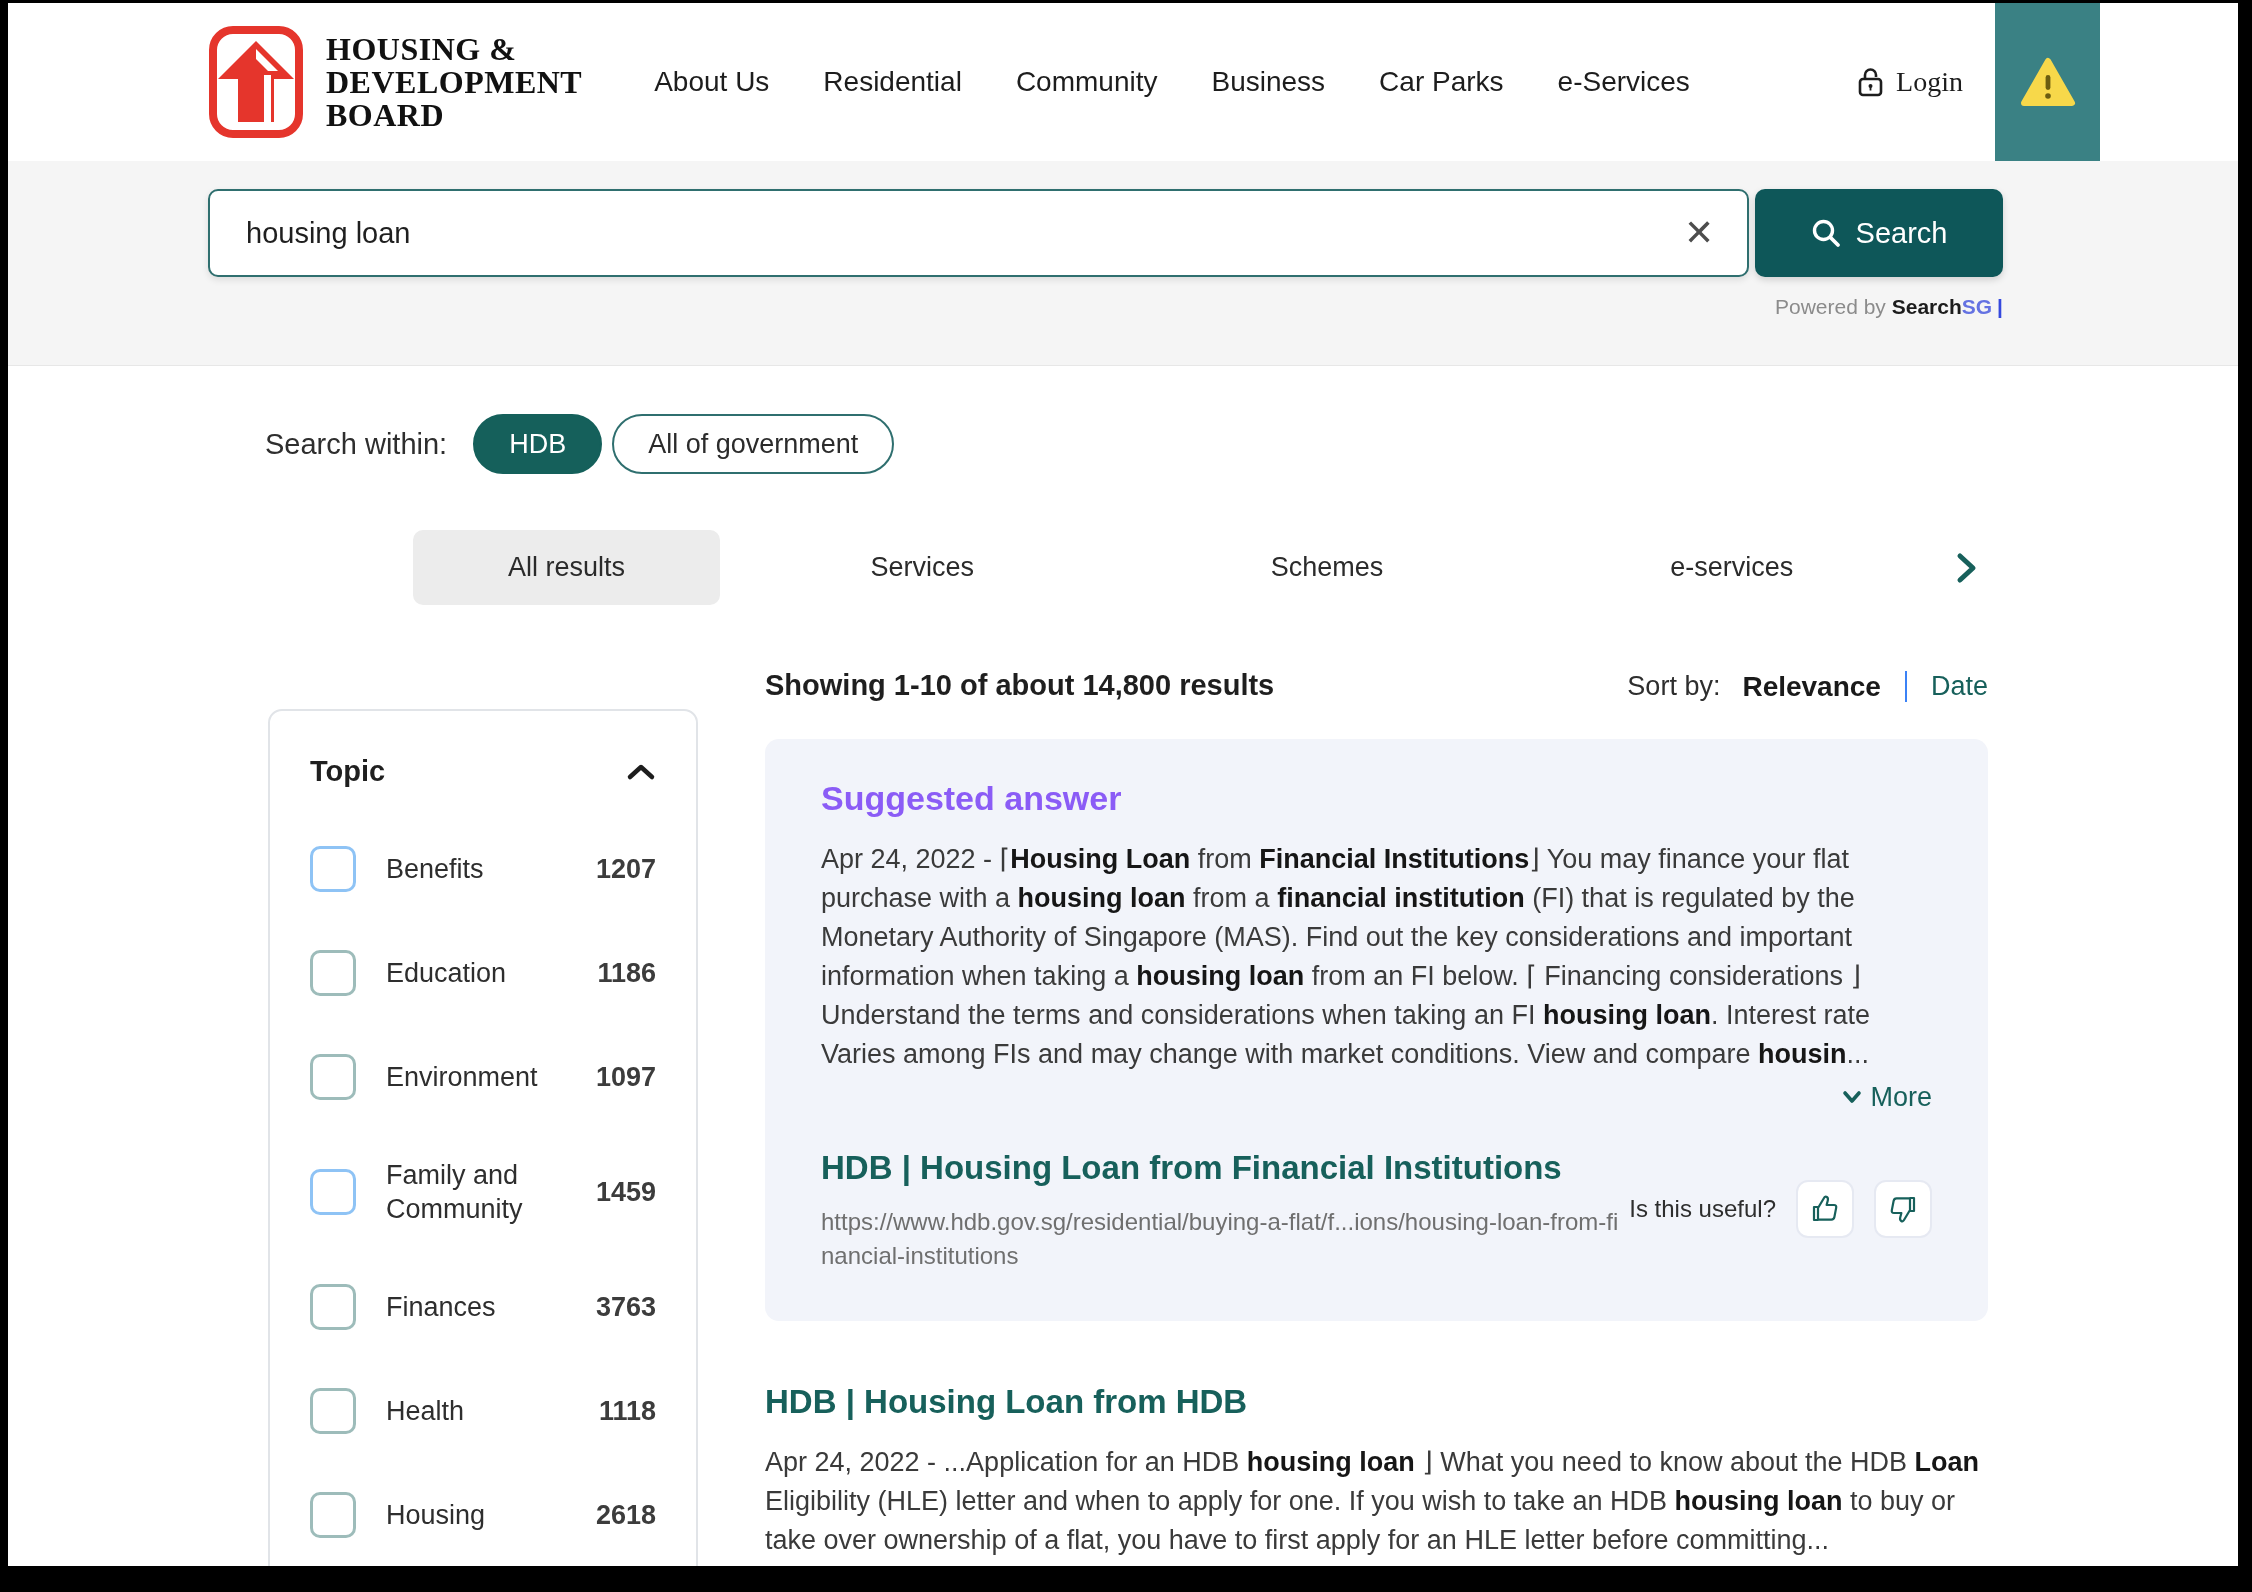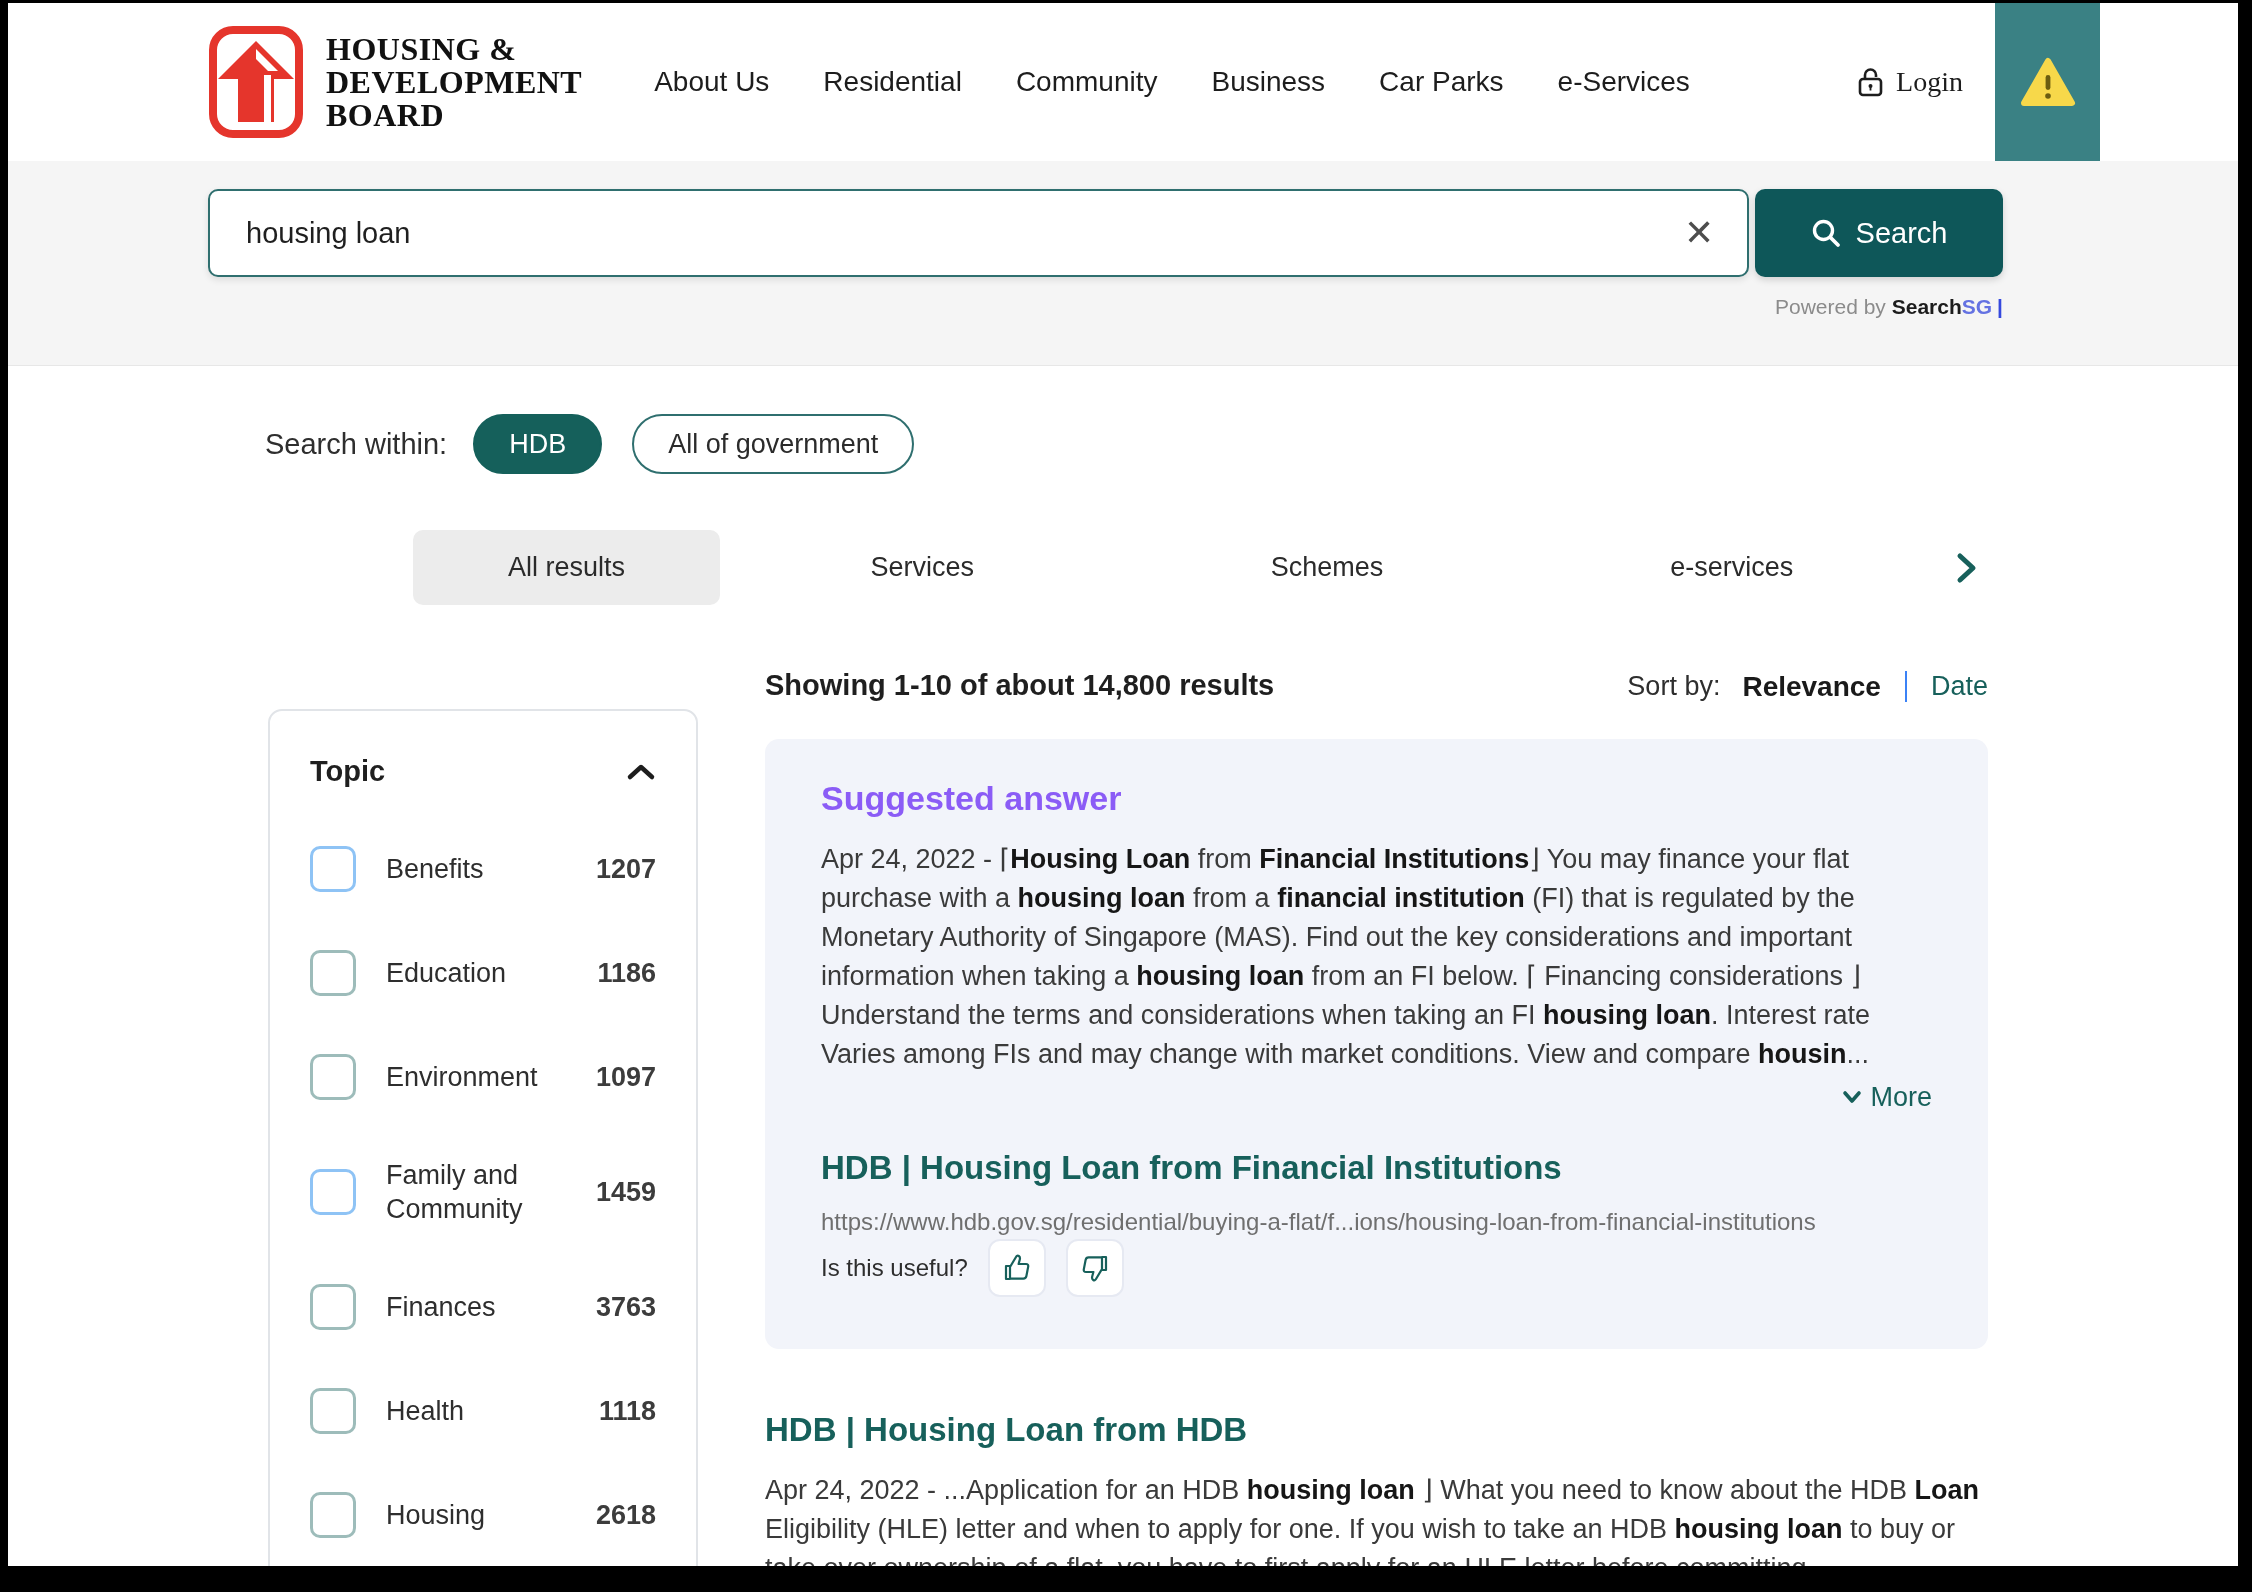--- a/index.html
+++ b/index.html
@@ -62,21 +62,21 @@
   .sort-opt.selected { font-weight:700; color:#1a1a1a; font-size:28px; }
   .sort-opt + .sort-opt { border-left:2px solid #3b82f6; padding-left:24px; margin-left:24px; }
 
   
   .sa-card { margin-top:36px; background:#f2f4fa; border-radius:14px; padding:40px 56px 48px; }
   .sa-title { font-size:34px; font-weight:700; color:#8b5cf6; }
   .snippet { margin-top:22px; font-size:27px; line-height:39px; color:#3a3a3a; }
   .snippet b { color:#161616; }
   .sa-more { text-align:right; margin-top:8px; }
   .sa-more a { color:#17605b; font-size:27px; cursor:pointer; display:inline-flex; align-items:center; gap:8px; text-decoration:none; }
-  .sa-result { display:flex; justify-content:space-between; align-items:flex-start; margin-top:36px;flex-direction:column; }
+  .sa-result { display:flex; justify-content:space-between; align-items:center; margin-top:36px; }
   .result-title { font-size:33px; font-weight:700; color:#17605b; cursor:pointer; }
   .result-url { margin-top:18px; font-size:24px; color:#6f6f6f; line-height:34px; max-width:1010px; word-break:break-all; }
   .useful { display:flex; align-items:center; gap:20px; margin-bottom:4px; }
   .useful-label { font-size:24px; color:#2e2e2e; white-space:nowrap; }
   .thumb-btn { width:58px; height:58px; background:#fff; border:2px solid #e6e9f2; border-radius:12px; display:flex; align-items:center; justify-content:center; cursor:pointer; }
 
   
   .result { margin-top:62px; }
   .result .snippet { max-width:1223px; }
 </style>
@@ -150,21 +150,21 @@
       </button>
     </div>
     <div class="powered">
       <span>Powered by</span>
       <span class="brand">Search</span><span class="sg">SG</span><span class="bar">|</span>
     </div>
   </div>
 
   <div class="scope-row">
     <span class="scope-label">Search within:</span>
-    <div style="display:flex; gap:30px;">
+    <div style="display:flex; gap:10px;">
 
         <div class="pill selected">HDB</div>
 
         <div class="pill">All of government</div>
       </div>
   </div>
 
   <div class="tabs-row">
     <div style="display:flex; flex:1; align-items:center;">
 

